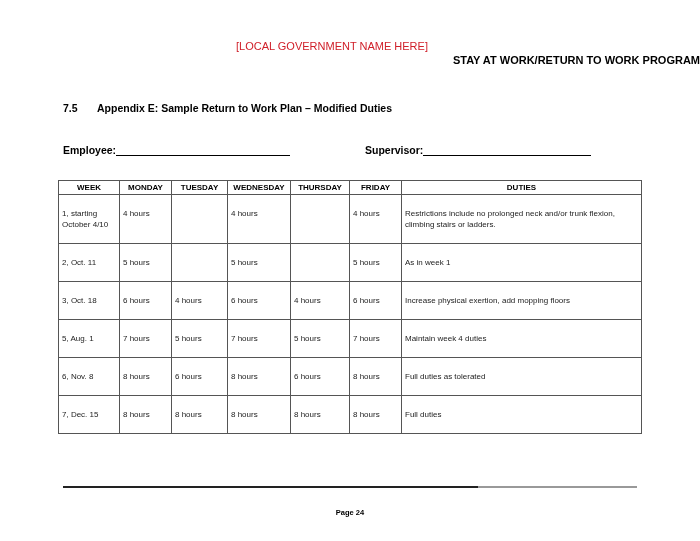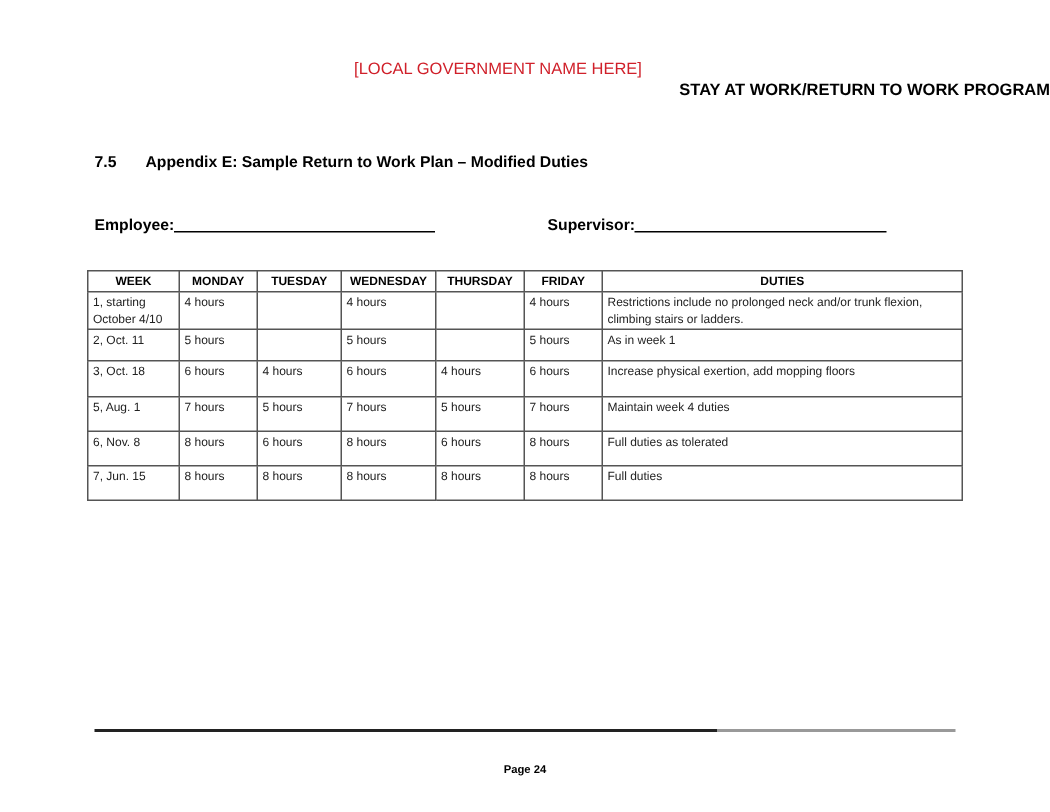--- a/index.html
+++ b/index.html
@@ -1,28 +1,28 @@
 <!DOCTYPE html>
 <html><head>
 <meta charset="utf-8">
 <style>
   html, body { margin: 0; padding: 0; background: #ffffff; }
   body { width: 700px; height: 541px; position: relative; overflow: hidden; font-family: "Liberation Sans", sans-serif; color: #000; }
   .org-name { position: absolute; top: 40px; left: 0; width: 624px; text-align: center; font-size: 11px; color: #d0202a; padding-left: 20px; }
   .program-title { position: absolute; top: 54px; left: 0; width: 700px; text-align: right; font-size: 11px; font-weight: bold; }
   .section-heading { position: absolute; top: 102px; left: 63px; font-size: 10.5px; font-weight: bold; }
   .section-heading .num { display: inline-block; width: 34px; }
-  .sig-line { position: absolute; top: 144px; font-size: 10.5px; font-weight: bold; display: flex; align-items: flex-start; }
+  .sig-line { position: absolute; top: 144px; font-size: 10.5px; font-weight: bold; display: flex; align-items: center; }
   .sig-line .blank { display: inline-block; border-bottom: 1px solid #000; height: 10px; }
   .employee { left: 63px; }
   .employee .blank { width: 174px; }
   .supervisor { left: 318px; padding-left: 47px; }
   .supervisor .blank { width: 168px; }
   table.plan { position: absolute; top: 180px; left: 58px; width: 583px; border-collapse: collapse; font-size: 8px; table-layout: fixed; }
-  table.plan th, table.plan td { border: 1px solid #555; padding: 1px 3px; vertical-align: top; line-height: 11px; }
+  table.plan th, table.plan td { border: 1px solid #555; padding: 13px 3px; vertical-align: top; line-height: 11px; }
   table.plan th { font-weight: bold; text-align: center; height: 10px; padding: 1px 2px; }
   table.plan td { color: #222; }
   .footer-rule { position: absolute; top: 486px; left: 63px; width: 574px; height: 2px; }
   .footer-rule .dark { position: absolute; left: 0; top: 0; width: 415px; height: 1.5px; background: #222; }
   .footer-rule .light { position: absolute; left: 415px; top: 0; width: 159px; height: 1.5px; background: #999; }
   .page-num { position: absolute; top: 508px; left: 0; width: 700px; text-align: center; font-size: 7.5px; font-weight: bold; }
 </style>
 </head>
 <body>
 
@@ -103,21 +103,21 @@
     <tr style="height:23px">
       <td>6, Nov. 8</td>
       <td>8 hours</td>
       <td>6 hours</td>
       <td>8 hours</td>
       <td>6 hours</td>
       <td>8 hours</td>
       <td>Full duties as tolerated</td>
     </tr>
     <tr style="height:23px">
-      <td>7, Jun. 15</td>
+      <td>7, Dec. 15</td>
       <td>8 hours</td>
       <td>8 hours</td>
       <td>8 hours</td>
       <td>8 hours</td>
       <td>8 hours</td>
       <td>Full duties</td>
     </tr>
   </tbody>
 </table>
 

